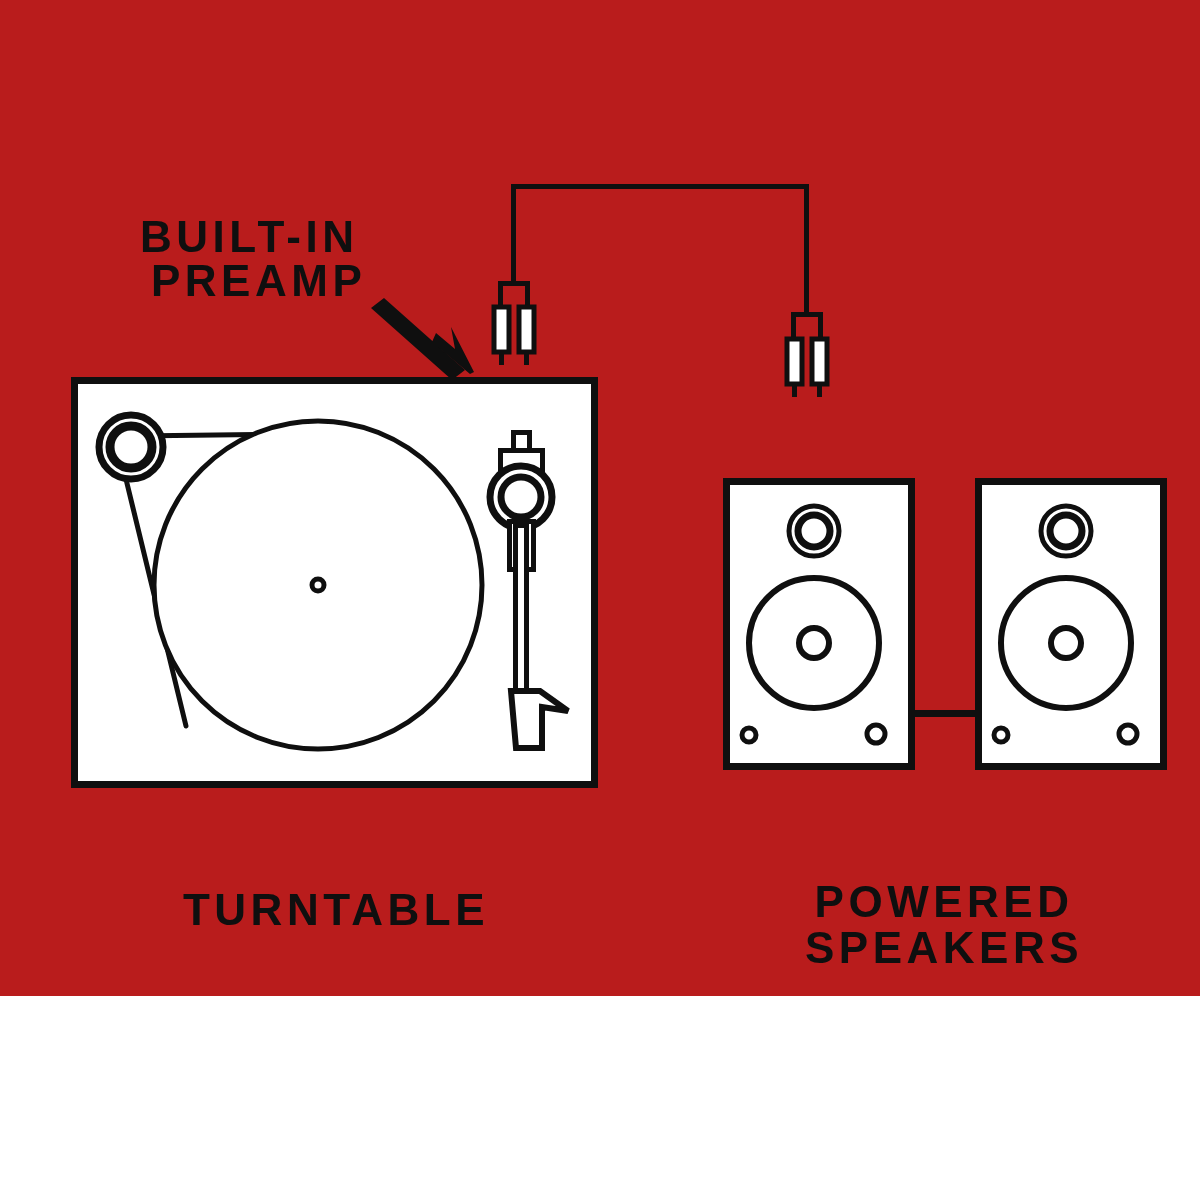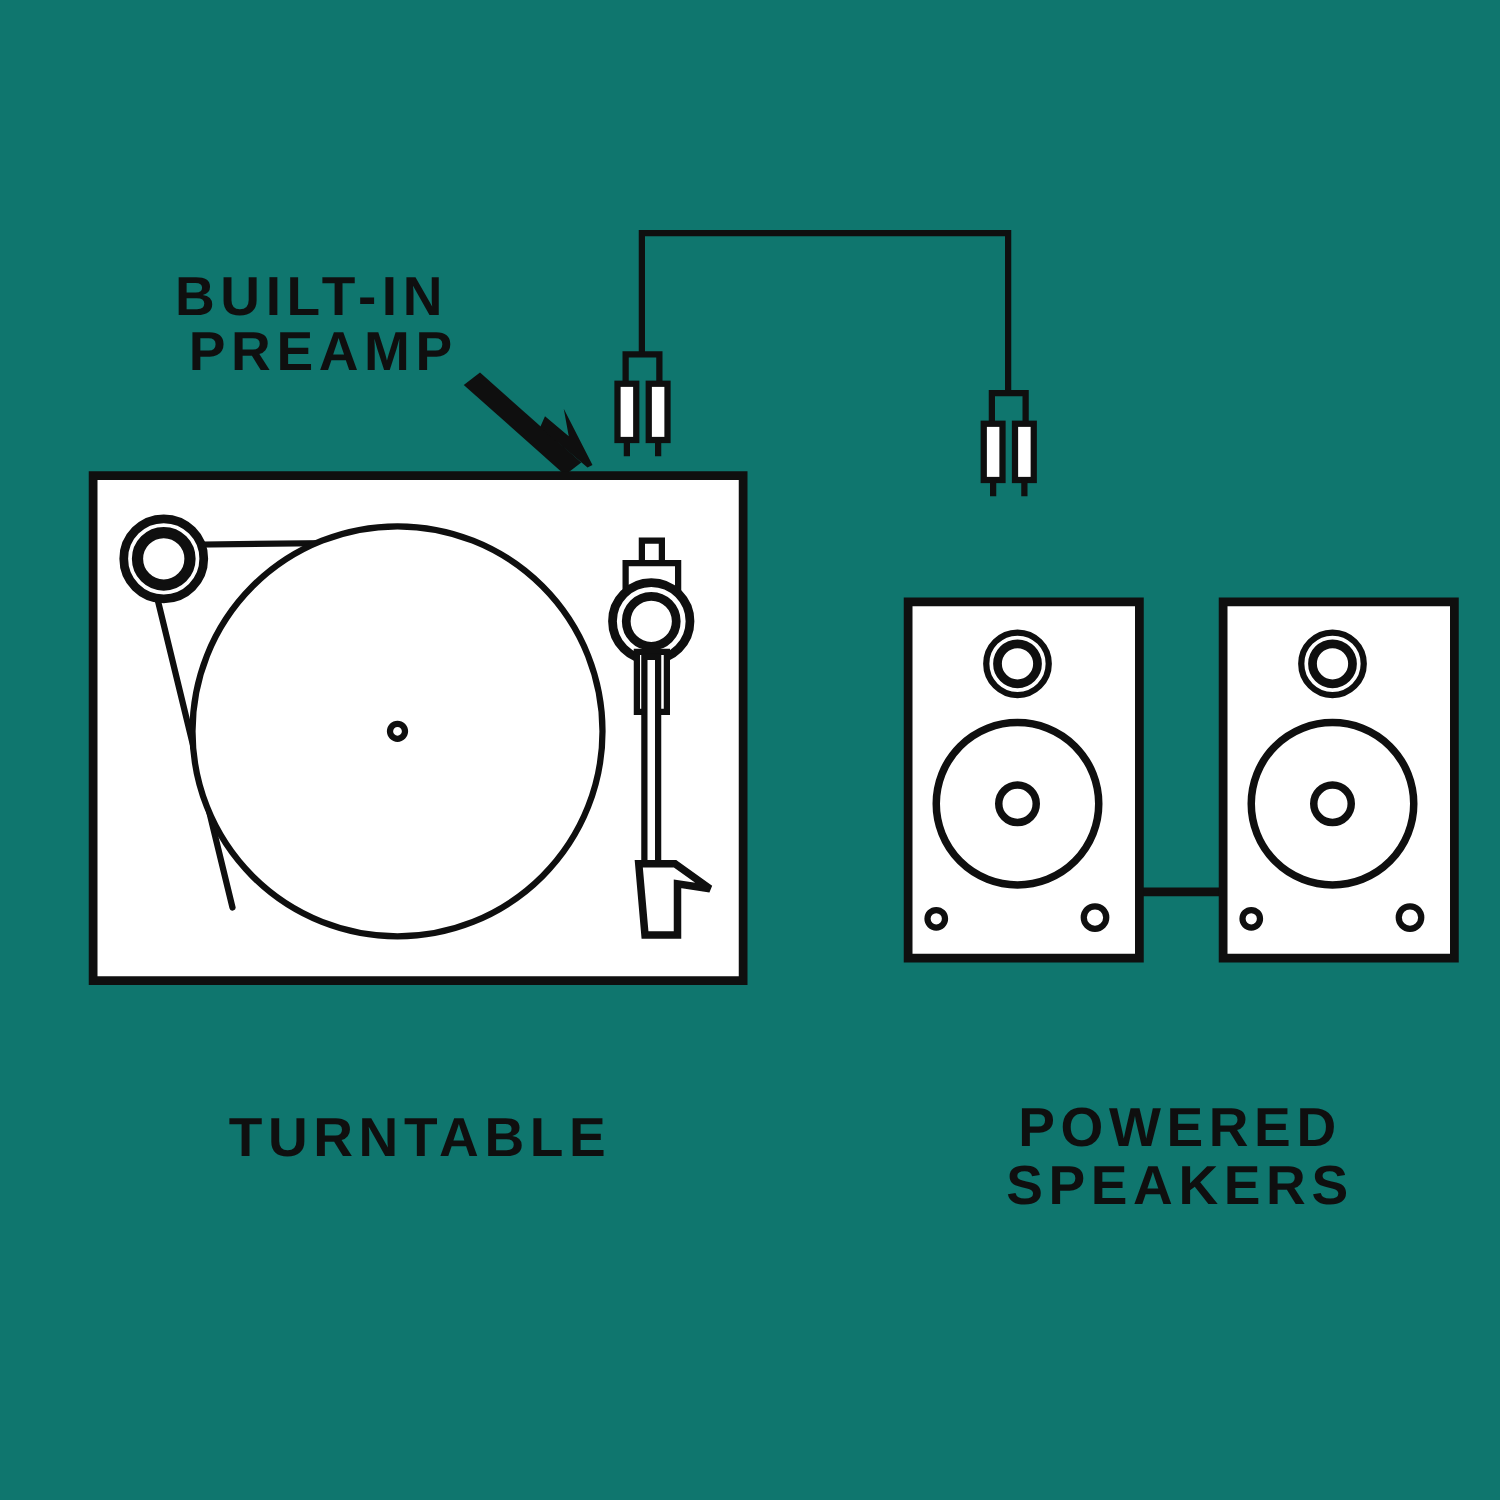--- a/index.html
+++ b/index.html
@@ -10,22 +10,22 @@
   }
   body {
     width: 1200px;
     height: 1200px;
     font-family: "Liberation Sans", sans-serif;
     overflow: hidden;
   }
   #diagram-root {
     position: relative;
     width: 1200px;
-    height: 1200px;
-    background: #0f766e;
+    height: 996px;
+    background: #b91c1c;
     text-align: center;
   }
   svg#diagram-svg {
     display: block;
     width: 1200px;
     height: 1200px;
   }
   .stroke-shape {
     fill: none;
     stroke: #0f0f0f;

